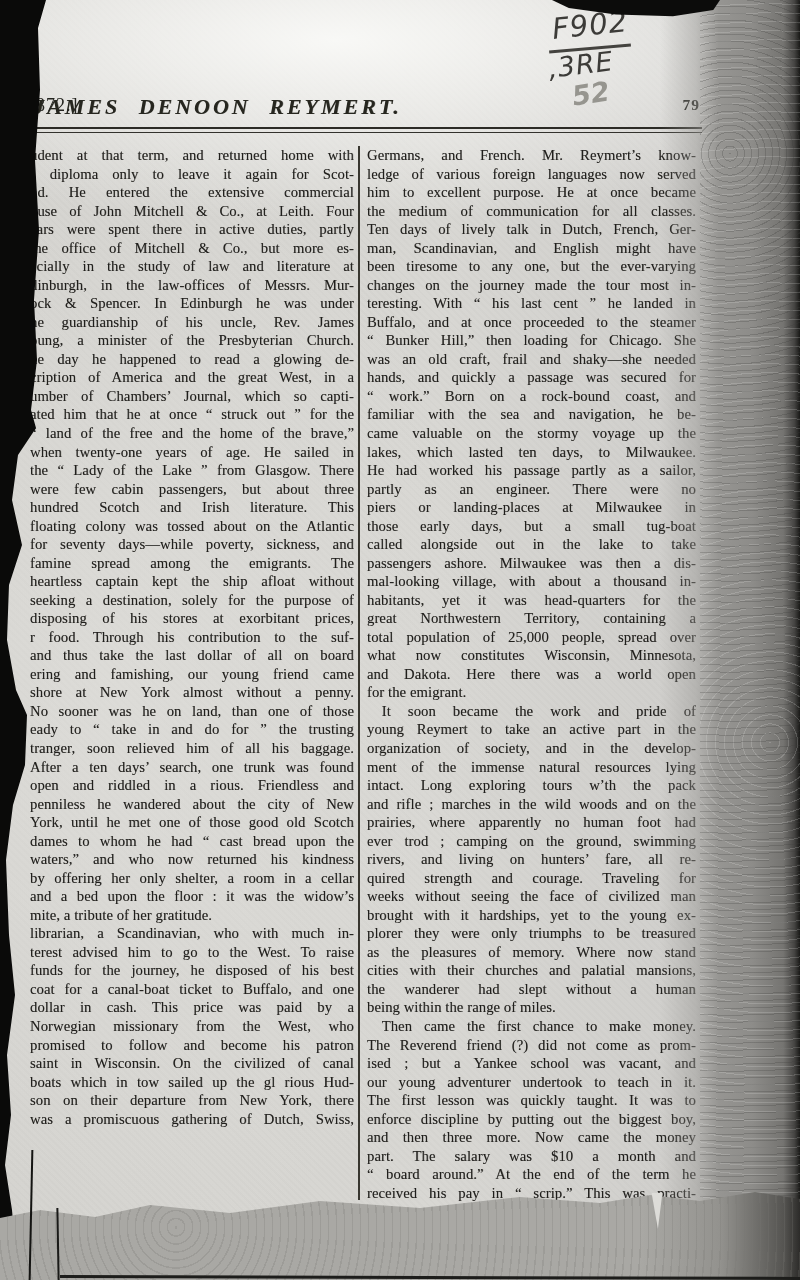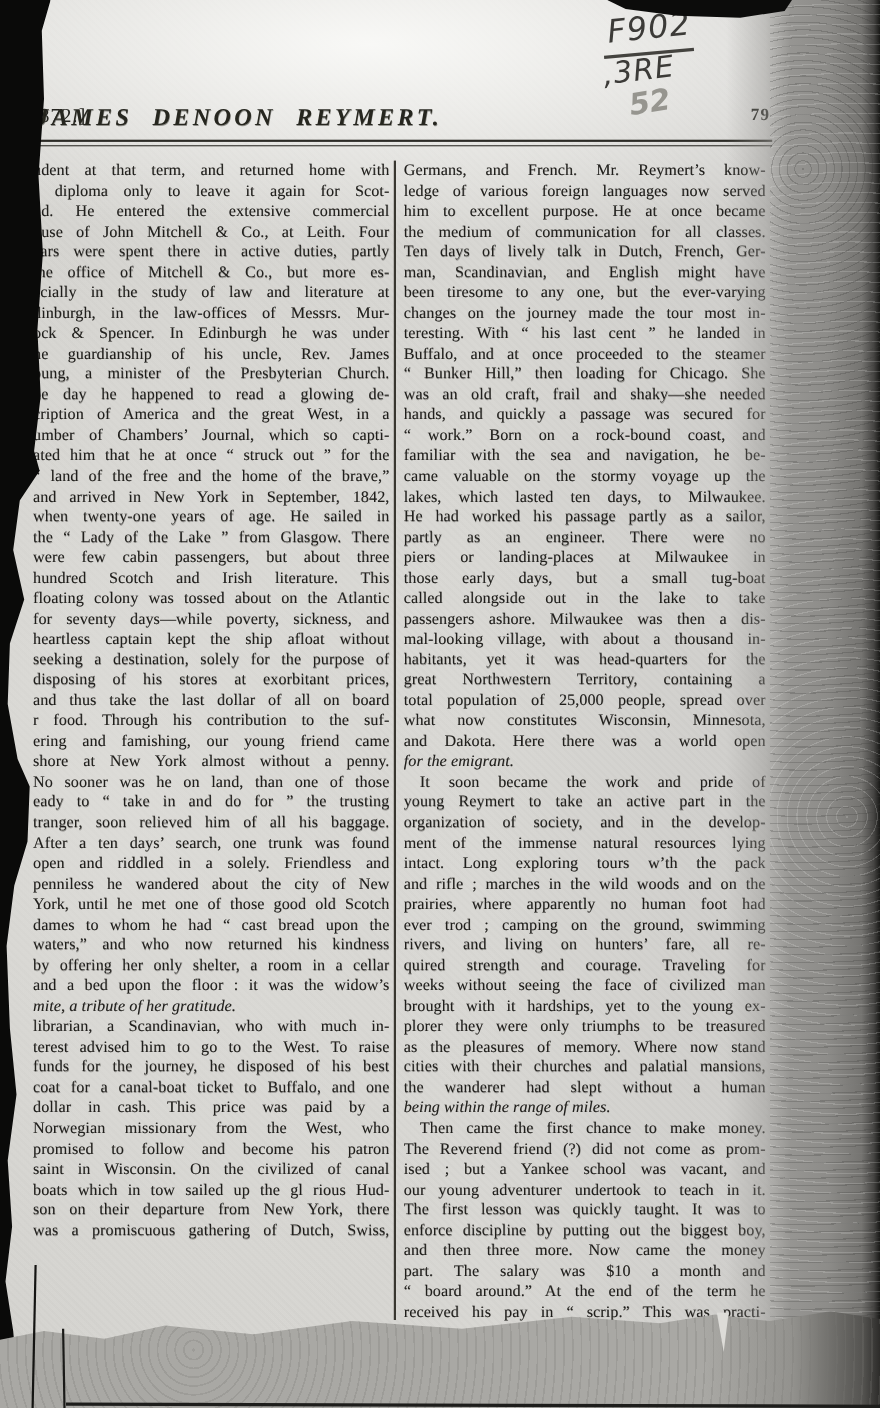--- a/index.html
+++ b/index.html
@@ -50,21 +50,21 @@
     text-shadow:0.3px 0.3px 0 rgba(32,31,28,0.4);
     letter-spacing:0.1px;
   }
   .col-left{left:30px;width:324px;}
   .col-right{left:367px;width:329px;}
   .tline{
     height:18.54px;overflow:hidden;
     text-align:justify;text-align-last:justify;
     white-space:normal;
   }
-  .tline.pend{text-align-last:left;font-style:italic;}
+  .tline.pend{text-align-last:left;}
   .col-divider{
     position:absolute;left:358px;top:146px;width:1.5px;height:1054px;
     background:#38362f;z-index:2;
   }
   
   .hw{
     position:absolute;z-index:3;
     font-family:"DejaVu Sans", sans-serif;font-style:italic;
     color:#3c3b38;
   }
@@ -150,39 +150,39 @@
     <div class="tline">ecially in the study of law and literature at</div>
     <div class="tline">dinburgh, in the law-offices of Messrs. Mur-</div>
     <div class="tline">ock &amp; Spencer.  In Edinburgh he was under</div>
     <div class="tline">he guardianship of his uncle, Rev. James</div>
     <div class="tline">oung, a minister of the Presbyterian Church.</div>
     <div class="tline">ne day he happened to read a glowing de-</div>
     <div class="tline">cription of America and the great West, in a</div>
     <div class="tline">umber of Chambers’ Journal, which so capti-</div>
     <div class="tline">ated him that he at once “ struck out ” for the</div>
     <div class="tline">“ land of the free and the home of the brave,”</div>
-    <div class="tline">and arrived in New York in September, 1842,</div>
     <div class="tline">when twenty-one years of age.  He sailed in</div>
     <div class="tline">the “ Lady of the Lake ” from Glasgow.  There</div>
     <div class="tline">were few cabin passengers, but about three</div>
     <div class="tline">hundred Scotch and Irish literature.  This</div>
     <div class="tline">floating colony was tossed about on the Atlantic</div>
     <div class="tline">for seventy days—while poverty, sickness, and</div>
+    <div class="tline">famine spread among the emigrants.  The</div>
     <div class="tline">heartless captain kept the ship afloat without</div>
     <div class="tline">seeking a destination, solely for the purpose of</div>
     <div class="tline">disposing of his stores at exorbitant prices,</div>
+    <div class="tline">r food.  Through his contribution to the suf-</div>
     <div class="tline">and thus take the last dollar of all on board</div>
-    <div class="tline">r food.  Through his contribution to the suf-</div>
     <div class="tline">ering and famishing, our young friend came</div>
     <div class="tline">shore at New York almost without a penny.</div>
     <div class="tline">No sooner was he on land, than one of those</div>
     <div class="tline">eady to “ take in and do for ” the trusting</div>
     <div class="tline">tranger, soon relieved him of all his baggage.</div>
     <div class="tline">After a ten days’ search, one trunk was found</div>
-    <div class="tline">open and riddled in a solely.  Friendless and</div>
+    <div class="tline">open and riddled in a rious.  Friendless and</div>
     <div class="tline">penniless he wandered about the city of New</div>
     <div class="tline">York, until he met one of those good old Scotch</div>
     <div class="tline">dames to whom he had “ cast bread upon the</div>
     <div class="tline">waters,” and who now returned his kindness</div>
     <div class="tline">by offering her only shelter, a room in a cellar</div>
     <div class="tline">and a bed upon the floor : it was the widow’s</div>
     <div class="tline pend">mite, a tribute of her gratitude.</div>
     <div class="tline">librarian, a Scandinavian, who with much in-</div>
     <div class="tline">terest advised him to go to the West.  To raise</div>
     <div class="tline">funds for the journey, he disposed of his best</div>

